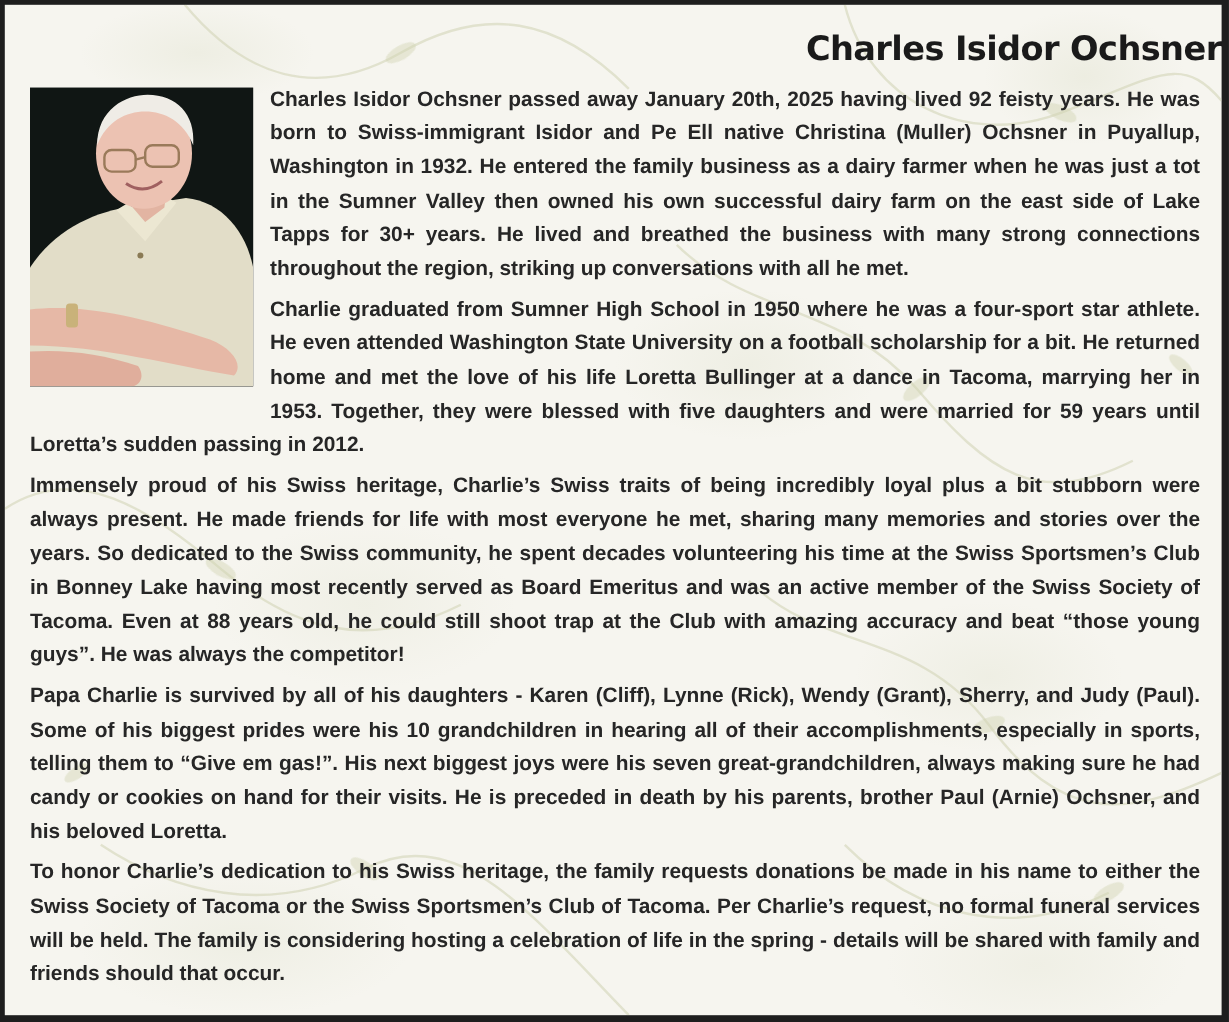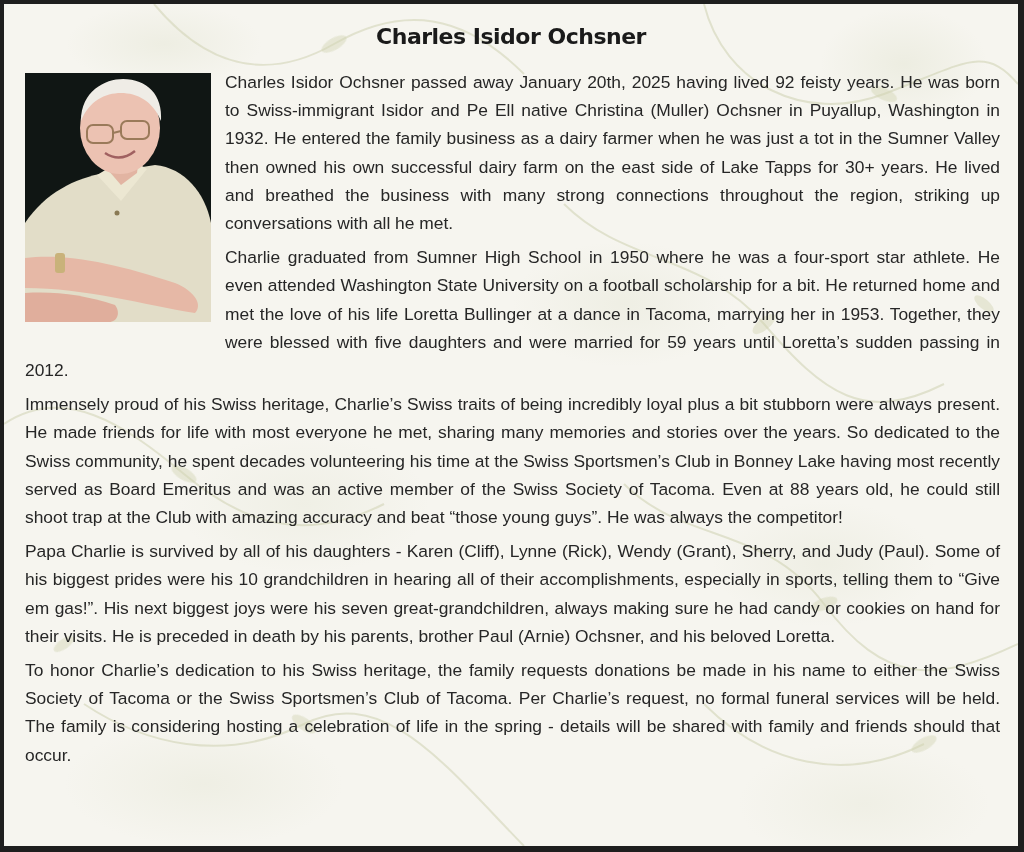--- a/index.html
+++ b/index.html
@@ -31,38 +31,39 @@
       position: absolute;
       left: 0; top: 0;
       width: 1014px; height: 842px;
       pointer-events: none;
     }
     .title {
       position: absolute;
       left: 0;
       top: 20px;
       width: 1014px;
-      text-align: center;
+      text-align: right;
       font-family: "DejaVu Sans", sans-serif;
       font-weight: bold;
-      font-size: 22px;
+      font-size: 28px;
       letter-spacing: -0.5px;
       color: #1a1a1a;
       margin: 0;
     }
     .content {
       position: absolute;
       left: 21px;
       top: 64px;
       width: 975px;
       font-family: "Liberation Sans", sans-serif;
       font-size: 17.4px;
       line-height: 28.2px;
       color: #262626;
       text-align: justify;
+      font-weight: bold;
     }
     .photo {
       float: left;
       width: 186px;
       height: 249px;
       margin: 5px 14px 6px 0;
       position: relative;
       background: #101614;
       overflow: hidden;
     }

